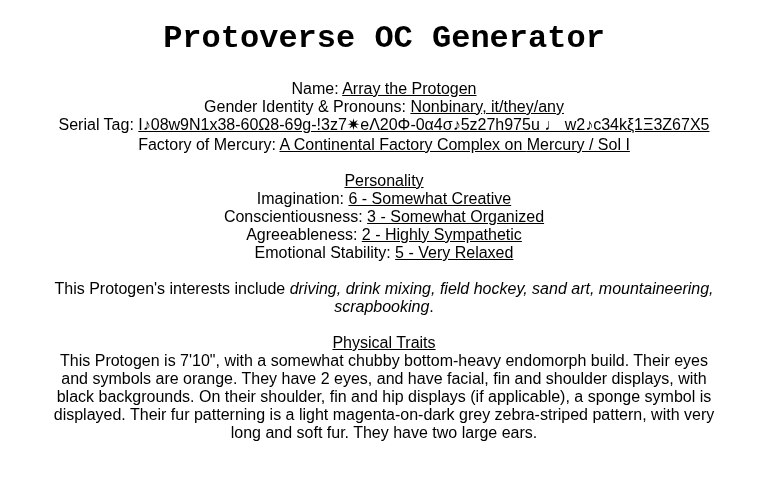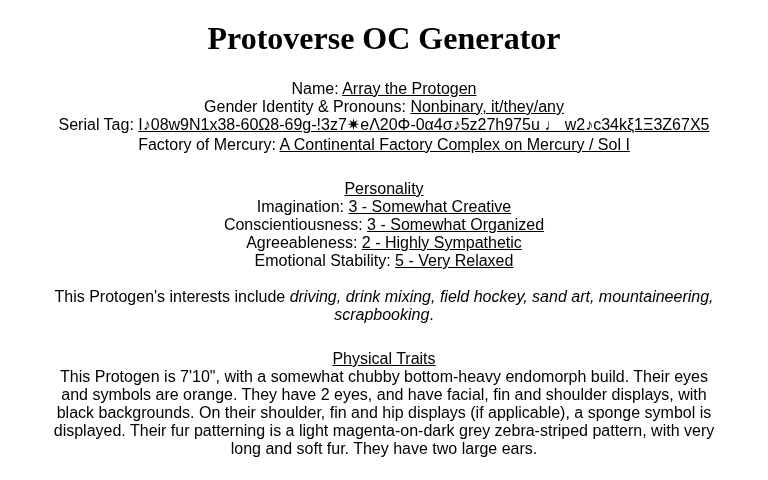--- a/index.html
+++ b/index.html
@@ -16,28 +16,28 @@
       font-size: 16px;
       line-height: 18px;
       text-align: center;
     }
     .page {
       width: 768px;
       box-sizing: border-box;
       padding: 0 52px;
     }
     h1 {
-      font-family: Liberation Serif, serif;
+      font-family: Liberation Mono, monospace;
       font-weight: bold;
       font-size: 32px;
       line-height: 37px;
       margin: 20px 0 23px 0;
     }
     .line { display: block; }
-    .u { text-decoration: underline; margin-top: 8px; }
+    .u { text-decoration: underline; }
     .b { font-weight: normal; }
     .i { font-style: italic; text-align: right; }
     .gap { height: 18px; }
     .serial { letter-spacing: 0; }
   </style>
 </head>
 <body>
 
 <div class="page">
 
@@ -56,21 +56,21 @@
     <div class="line" style="margin-top:2px;">
       <span>Factory of Mercury: </span><span class="u"><span>A Continental Factory Complex on </span><span class="b">Mercury / Sol I</span></span>
     </div>
   </div>
 
   <div class="gap"></div>
 
   <div>
     <div class="line u">Personality</div>
     <div class="line">
-      <span>Imagination: </span><span class="u">3 - Somewhat Creative</span>
+      <span>Imagination: </span><span class="u">6 - Somewhat Creative</span>
     </div>
     <div class="line">
       <span>Conscientiousness: </span><span class="u">3 - Somewhat Organized</span>
     </div>
     <div class="line">
       <span>Agreeableness: </span><span class="u">2 - Highly Sympathetic</span>
     </div>
     <div class="line">
       <span>Emotional Stability: </span><span class="u">5 - Very Relaxed</span>
     </div>

